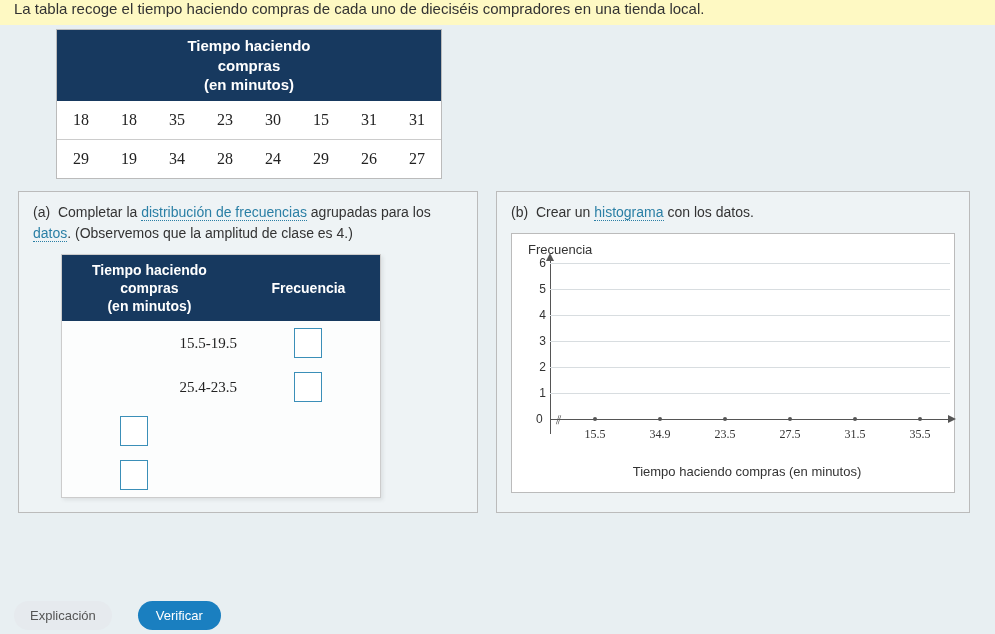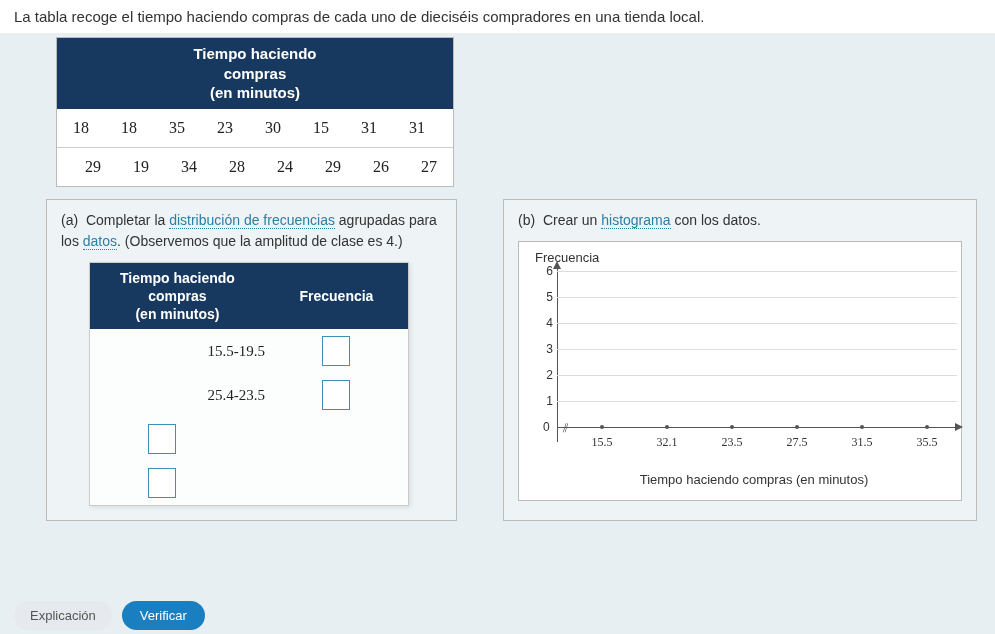--- a/index.html
+++ b/index.html
@@ -7,61 +7,60 @@
     font-family: Arial, Helvetica, sans-serif;
     background: #e8eff2;
     width: 995px;
     height: 634px;
     overflow: hidden;
     color: #333;
     font-size: 14px;
     position: relative;
   }
   .prompt {
-    padding: 8px 8px 8px 14px;
+    padding: 0 8px 8px 14px;
     font-size: 15px;
     color: #333;
-    background: #ffffff;
+    background: #fef9c3;
   }
   .data-table-wrap {
     margin: 4px 0 12px 56px;
     display: inline-block;
     border: 1px solid #bbb;
     background: #fff;
   }
   .data-table-header {
     background: #17395f;
     color: #fff;
     text-align: center;
     padding: 6px 10px;
     font-weight: bold;
     font-size: 15px;
     line-height: 1.3;
   }
   .data-rows { }
   .data-row { display: flex; }
-  .data-row + .data-row { border-top: 1px solid #ccc; padding-left: 12px; }
+  .data-row + .data-row { border-top: 1px solid #ccc; }
   .data-cell {
     width: 48px;
     text-align: center;
     padding: 10px 0;
     font-size: 16px;
     color: #222;
     font-family: Georgia, 'Times New Roman', serif;
   }
   .panels {
     display: flex;
     gap: 18px;
     padding: 0 18px;
   }
   .panel {
     border: 1px solid #bbb;
     background: #eef3f5;
     padding: 10px 14px 14px 14px;
-    margin-left: 28px;
   }
   .panel-a { width: 460px; }
   .panel-b { width: 474px; }
   .part-label {
     font-size: 14px;
     color: #333;
     line-height: 1.5;
     margin-bottom: 10px;
   }
   .link {
@@ -199,21 +198,21 @@
     left:-14px;
     top:153px;
     font-size:12px;
     color:#333;
   }
   .footer {
     position: absolute;
     bottom: 4px;
     left: 14px;
     display: flex;
-    gap: 10px;
+    gap: 26px;
     align-items: flex-start;
   }
   .btn-explain {
     background: #e6eaee;
     color: #555;
     border: none;
     border-radius: 16px;
     padding: 7px 16px;
     font-size: 13px;
     cursor: pointer;
@@ -336,21 +335,21 @@
         <div class="grid-h" style="top:56px"></div>
         <div class="ytick-label" style="top:49px">4</div>
         <div class="grid-h" style="top:30px"></div>
         <div class="ytick-label" style="top:23px">5</div>
         <div class="grid-h" style="top:4px"></div>
         <div class="ytick-label" style="top:-3px">6</div>
 
         <div class="xtick-dot" style="left:43px"></div>
         <div class="xtick-label" style="left:28px">15.5</div>
         <div class="xtick-dot" style="left:108px"></div>
-        <div class="xtick-label" style="left:93px">32.1</div>
+        <div class="xtick-label" style="left:93px">34.9</div>
         <div class="xtick-dot" style="left:173px"></div>
         <div class="xtick-label" style="left:158px">23.5</div>
         <div class="xtick-dot" style="left:238px"></div>
         <div class="xtick-label" style="left:223px">27.5</div>
         <div class="xtick-dot" style="left:303px"></div>
         <div class="xtick-label" style="left:288px">31.5</div>
         <div class="xtick-dot" style="left:368px"></div>
         <div class="xtick-label" style="left:353px">35.5</div>
       </div>
       <div class="xlabel">Tiempo haciendo compras (en minutos)</div>

